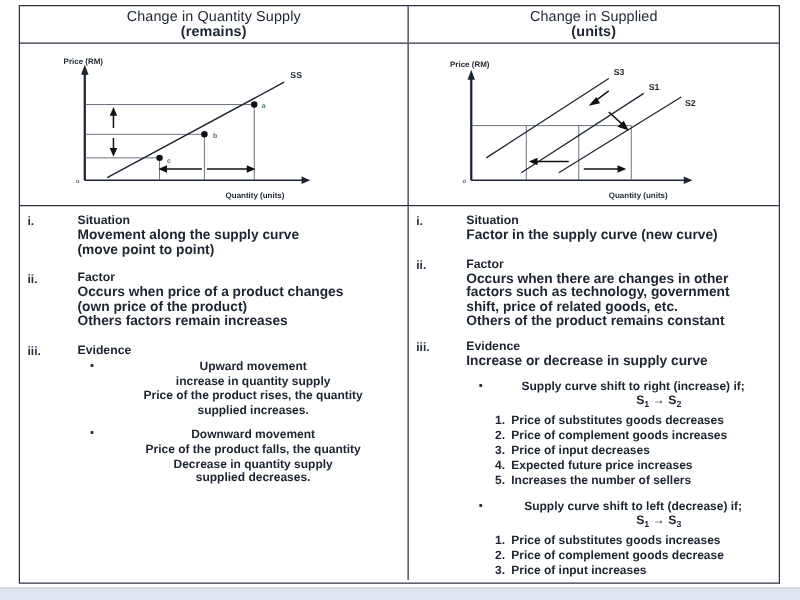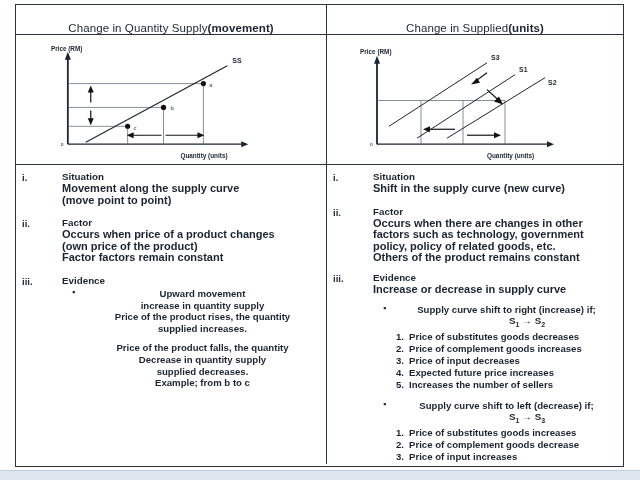--- a/index.html
+++ b/index.html
@@ -52,22 +52,22 @@
     position: relative;
   }
 
   .col-left  { width: 311px; border-right: 1.6px solid #2d3340; }
   .col-right { width: 296px; }
 
   
   .header-row { height: 30px; border-bottom: 1.6px solid #2d3340; }
   .header-cell {
     display: flex;
-    flex-direction: row;
-    align-items: flex-end;
+    flex-direction: column;
+    align-items: center;
     justify-content: center;
     height: 100%;
     color: #1b2430;
   }
   .header-line1 { font-size: 11.5px; letter-spacing: .1px; }
   .header-line2 { font-size: 11.5px; font-weight: bold; letter-spacing: .1px; }
 
   
   .chart-row { height: 130px; border-bottom: 1.6px solid #2d3340; }
   .chart-cell { height: 100%; }
@@ -165,21 +165,21 @@
 <body>
 
 <div id="page">
 
   <div class="table-wrap">
 
     <div class="row header-row">
       <div class="cell col-left">
         <div class="header-cell">
           <div class="header-line1">Change in Quantity Supply</div>
-          <div class="header-line2">(movement)</div>
+          <div class="header-line2">(remains)</div>
         </div>
       </div>
       <div class="cell col-right">
         <div class="header-cell">
           <div class="header-line1">Change in Supplied</div>
           <div class="header-line2">(units)</div>
         </div>
       </div>
     </div>
 
@@ -281,69 +281,69 @@
         </div>
 
         <div class="gap"></div>
 
         <div class="item">
           <div class="numeral">ii.</div>
           <div class="item-body">
             <div class="item-title">Factor</div>
             <div class="item-line">Occurs when price of a product changes</div>
             <div class="item-line">(own price of the product)</div>
-            <div class="item-line">Factor factors remain constant</div>
+            <div class="item-line">Others factors remain increases</div>
           </div>
         </div>
 
         <div class="gap"></div>
 
         <div class="item">
           <div class="numeral">iii.</div>
           <div class="item-body">
             <div class="item-title">Evidence</div>
 
             <div class="bullet-block">
               <div class="bullet-head">Upward movement</div>
               <div class="bullet-sub">increase in quantity supply</div>
               <div class="bullet-sub">Price of the product rises, the quantity</div>
               <div class="bullet-sub">supplied increases.</div>
             </div>
 
             <div class="gap-sm"></div>
 
             <div class="bullet-block">
+              <div class="bullet-head">Downward movement</div>
               <div class="bullet-sub">Price of the product falls, the quantity</div>
               <div class="bullet-sub">Decrease in quantity supply</div>
               <div class="bullet-sub">supplied decreases.</div>
-              <div class="bullet-sub">Example; from b to c</div>
             </div>
           </div>
         </div>
       </div>
 
       <div class="cell col-right body-cell">
 
         <div class="item">
           <div class="numeral">i.</div>
           <div class="item-body">
             <div class="item-title">Situation</div>
-            <div class="item-line">Shift in the supply curve (new curve)</div>
+            <div class="item-line">Factor in the supply curve (new curve)</div>
           </div>
         </div>
 
         <div class="gap"></div>
 
         <div class="item">
           <div class="numeral">ii.</div>
           <div class="item-body">
             <div class="item-title">Factor</div>
             <div class="item-line">Occurs when there are changes in other</div>
             <div class="item-line">factors such as technology, government</div>
-            <div class="item-line">policy, policy of related goods, etc.</div>
+            <div class="item-line">shift, price of related goods, etc.</div>
             <div class="item-line">Others of the product remains constant</div>
           </div>
         </div>
 
         <div class="gap-sm"></div>
 
         <div class="item">
           <div class="numeral">iii.</div>
           <div class="item-body">
             <div class="item-title">Evidence</div>

